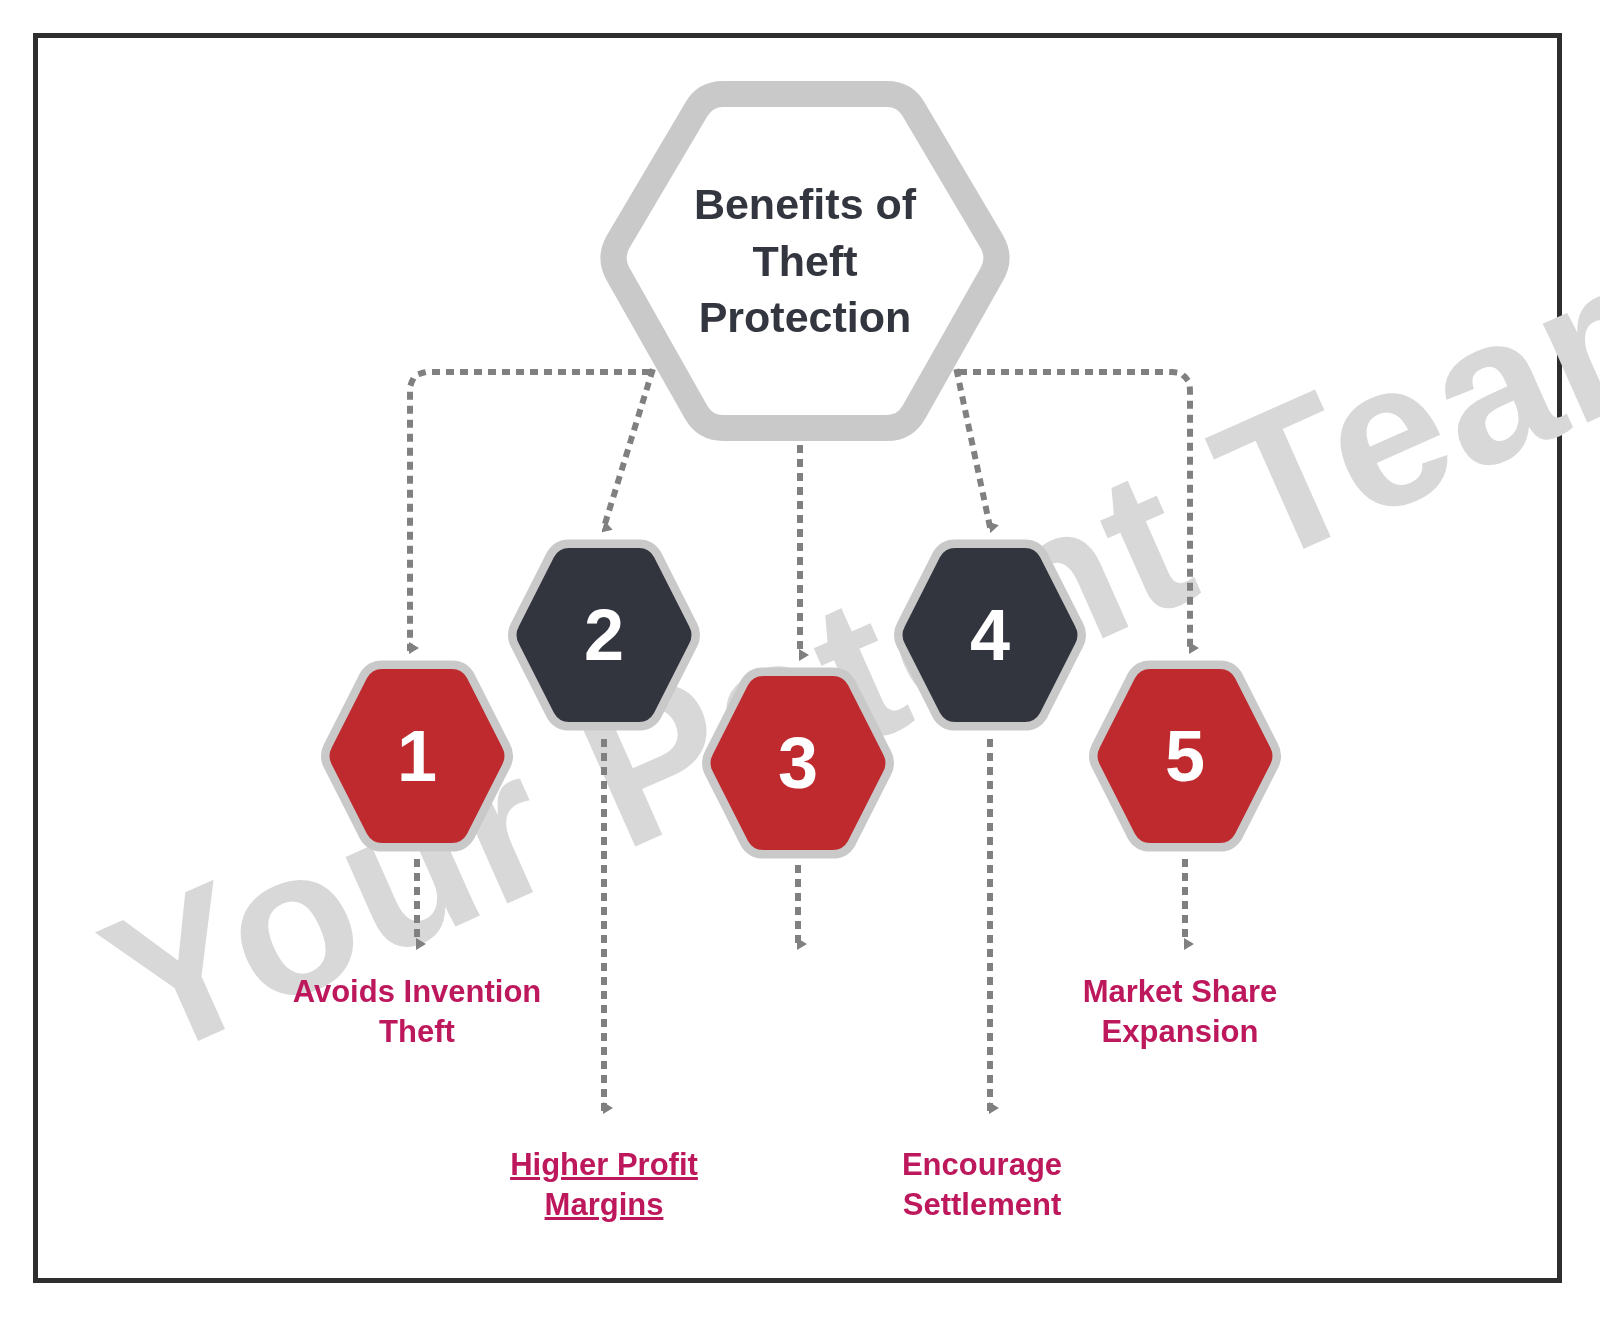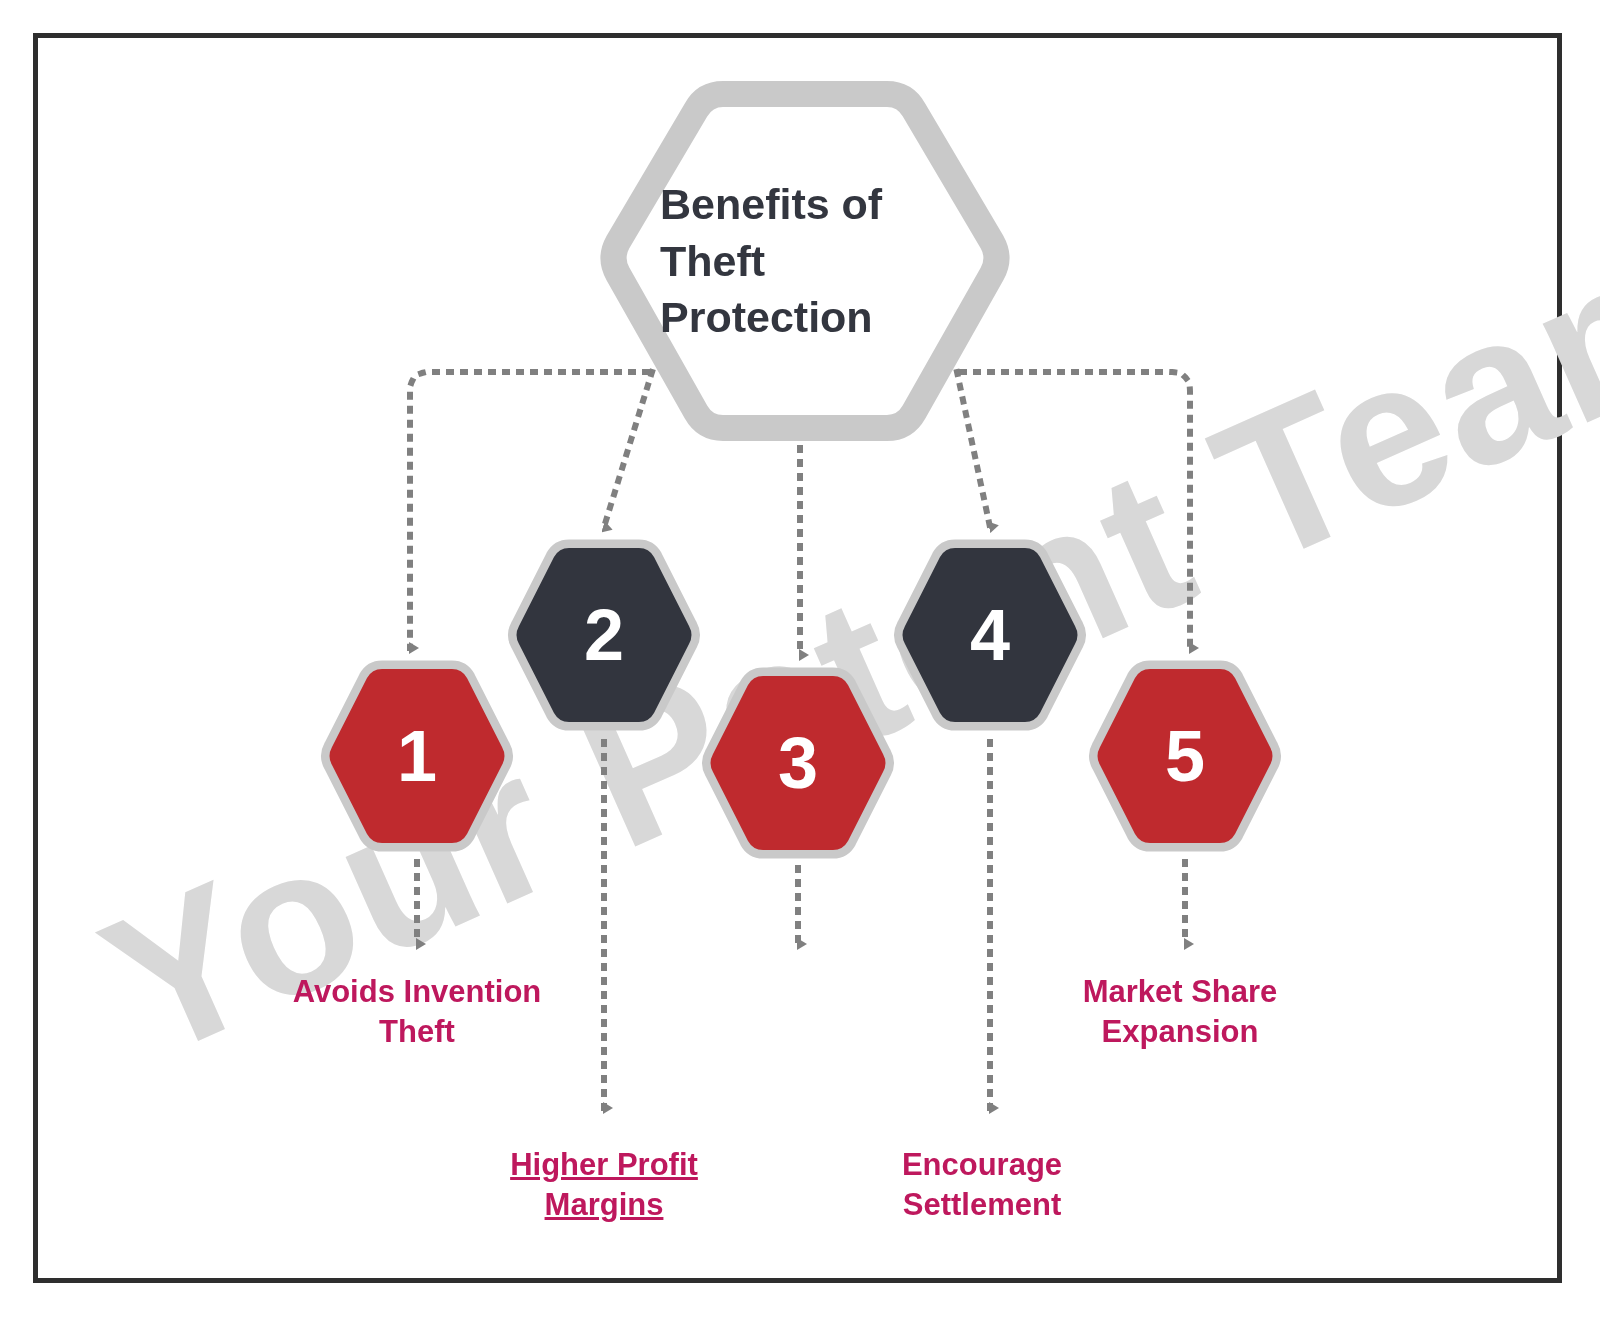--- a/index.html
+++ b/index.html
@@ -106,20 +106,21 @@
     justify-content: center;
   }
   #hub-svg {
     position: absolute;
     left: 0; top: 0;
     width: 100%; height: 100%;
   }
   #hub-title {
     position: relative;
     z-index: 2;
+    text-align: center;
     font-size: 43px;
     line-height: 1.32;
     font-weight: bold;
     color: #33363f;
     width: 290px;
     font-family: "Liberation Sans", "DejaVu Sans", sans-serif;
     user-select: none;
   }
   
   .caption {

